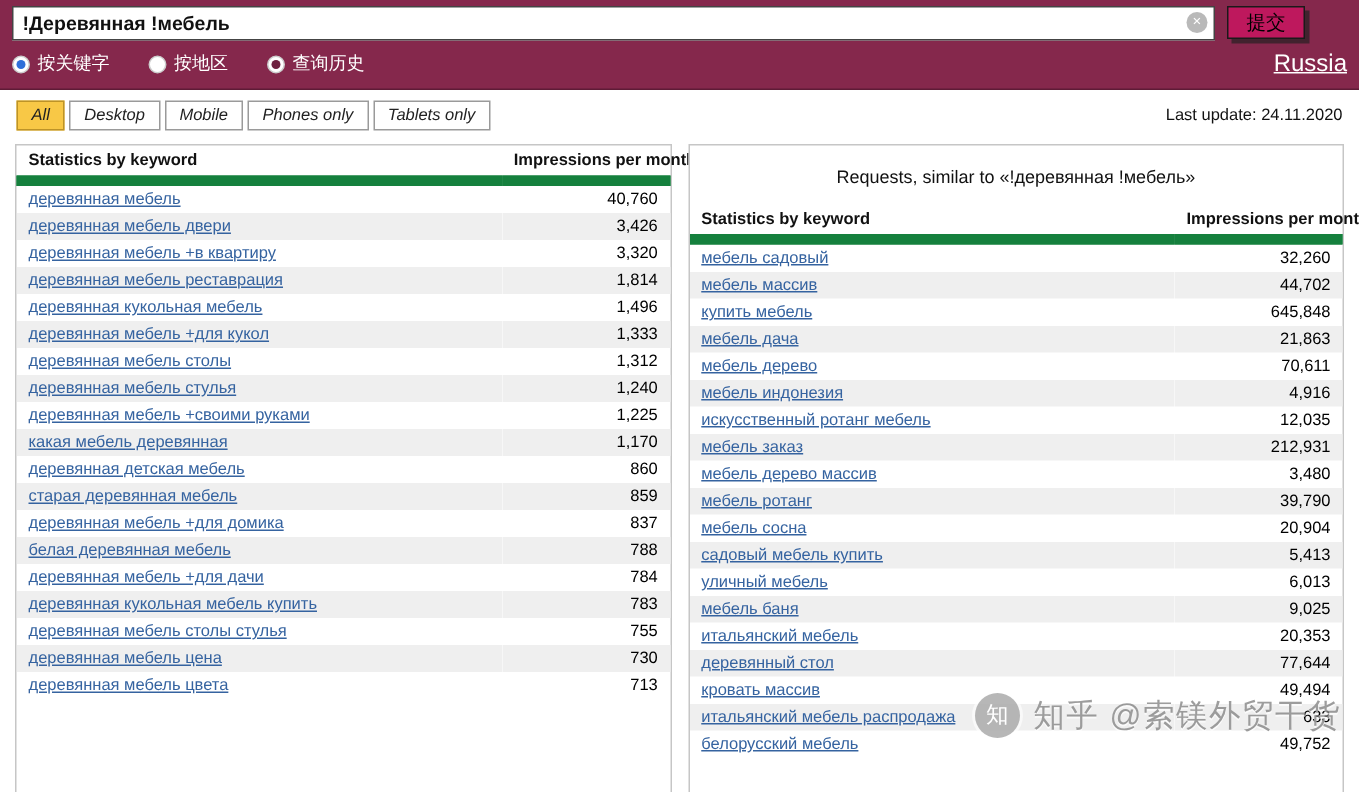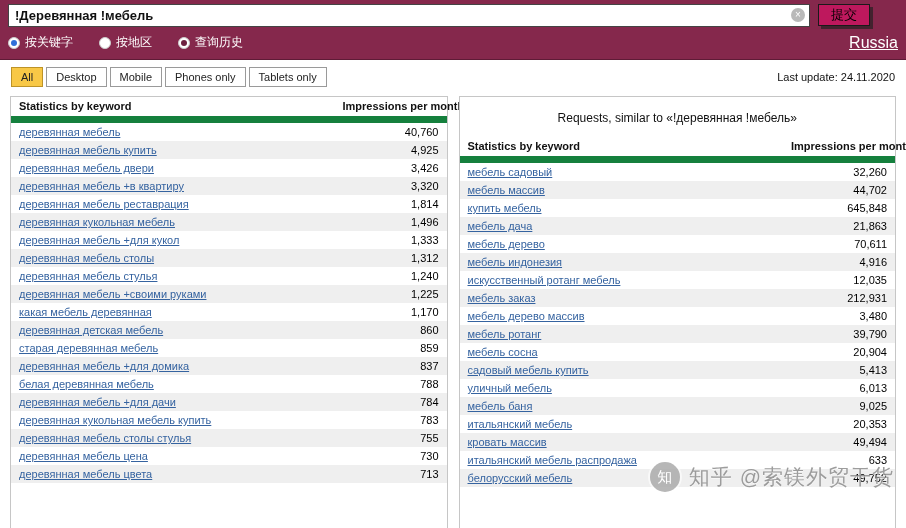--- a/index.html
+++ b/index.html
@@ -56,21 +56,21 @@
     content: ""; position: absolute; left: 2px; top: 2px; right: 2px; bottom: 2px;
     border-radius: 50%; background: #2f6fd9;
   }
   .radio-dot.dark::after {
     content: ""; position: absolute; left: 2px; top: 2px; right: 2px; bottom: 2px;
     border-radius: 50%; background: #6e2140;
   }
   .region-link { margin-left: auto; color: #fff; font-size: 16px; text-decoration: underline; cursor: pointer; }
   
   .tabs-row { display: flex; align-items: center; padding: 7px 11px 4px 11px; }
-  .tabs { display: flex; gap: 3px; }
+  .tabs { display: flex; gap: 3px; font-style: italic; }
   .tab {
     border: 1px solid #9a9a9a; background: #fff;
     font-size: 11px; padding: 3px 9px; cursor: pointer; color: #222;
   }
   .tab.active { background: #F8C846; border-color: #bd9327; }
   .last-update { margin-left: auto; font-size: 11px; color: #111; }
   
   .panels { display: flex; gap: 11px; padding: 5px 10px 0 10px; align-items: stretch; }
   .panel { flex: 1; border: 1px solid #c6c6c6; background: #fff; min-height: 438px; }
   .panel-title {
@@ -167,24 +167,20 @@
             <th>Statistics by keyword</th>
             <th class="imp-col"><span>Impressions per month</span><span class="help-icon">?</span></th>
           </tr>
         </thead>
         <tbody>
             <tr>
               <td><a class="kw-link">деревянная мебель</a></td>
               <td class="imp">40,760</td>
             </tr>
             <tr>
-              <td><a class="kw-link">деревянная мебель купить</a></td>
-              <td class="imp">4,925</td>
-            </tr>
-            <tr>
               <td><a class="kw-link">деревянная мебель двери</a></td>
               <td class="imp">3,426</td>
             </tr>
             <tr>
               <td><a class="kw-link">деревянная мебель +в квартиру</a></td>
               <td class="imp">3,320</td>
             </tr>
             <tr>
               <td><a class="kw-link">деревянная мебель реставрация</a></td>
               <td class="imp">1,814</td>
@@ -321,20 +317,24 @@
             </tr>
             <tr>
               <td><a class="kw-link">мебель баня</a></td>
               <td class="imp">9,025</td>
             </tr>
             <tr>
               <td><a class="kw-link">итальянский мебель</a></td>
               <td class="imp">20,353</td>
             </tr>
             <tr>
+              <td><a class="kw-link">деревянный стол</a></td>
+              <td class="imp">77,644</td>
+            </tr>
+            <tr>
               <td><a class="kw-link">кровать массив</a></td>
               <td class="imp">49,494</td>
             </tr>
             <tr>
               <td><a class="kw-link">итальянский мебель распродажа</a></td>
               <td class="imp">633</td>
             </tr>
             <tr>
               <td><a class="kw-link">белорусский мебель</a></td>
               <td class="imp">49,752</td>

